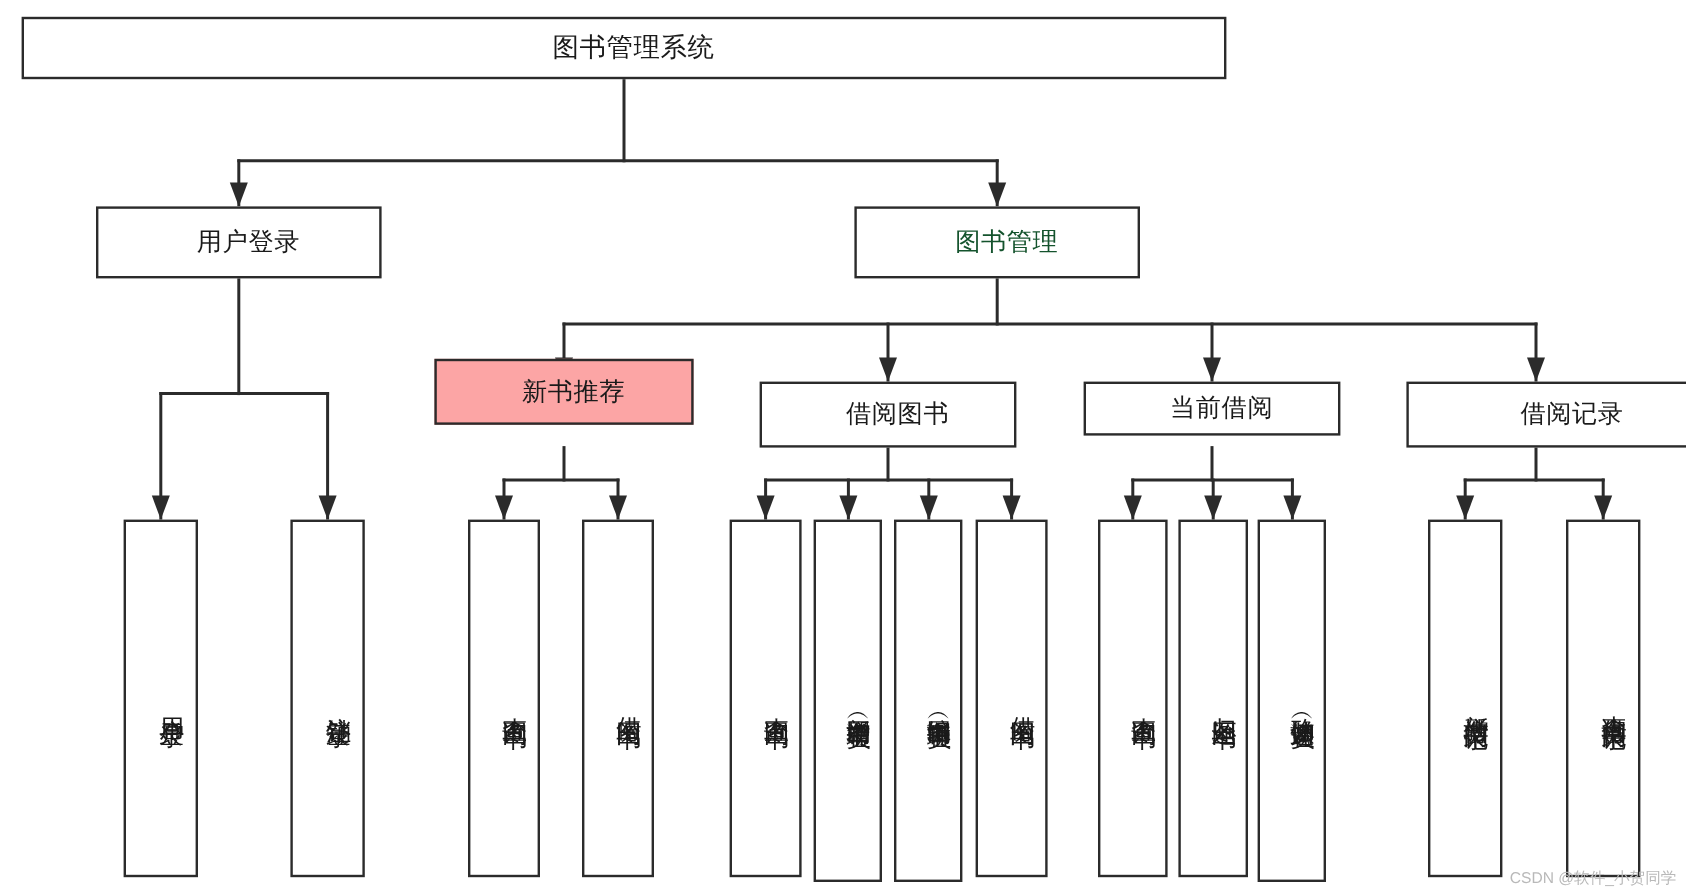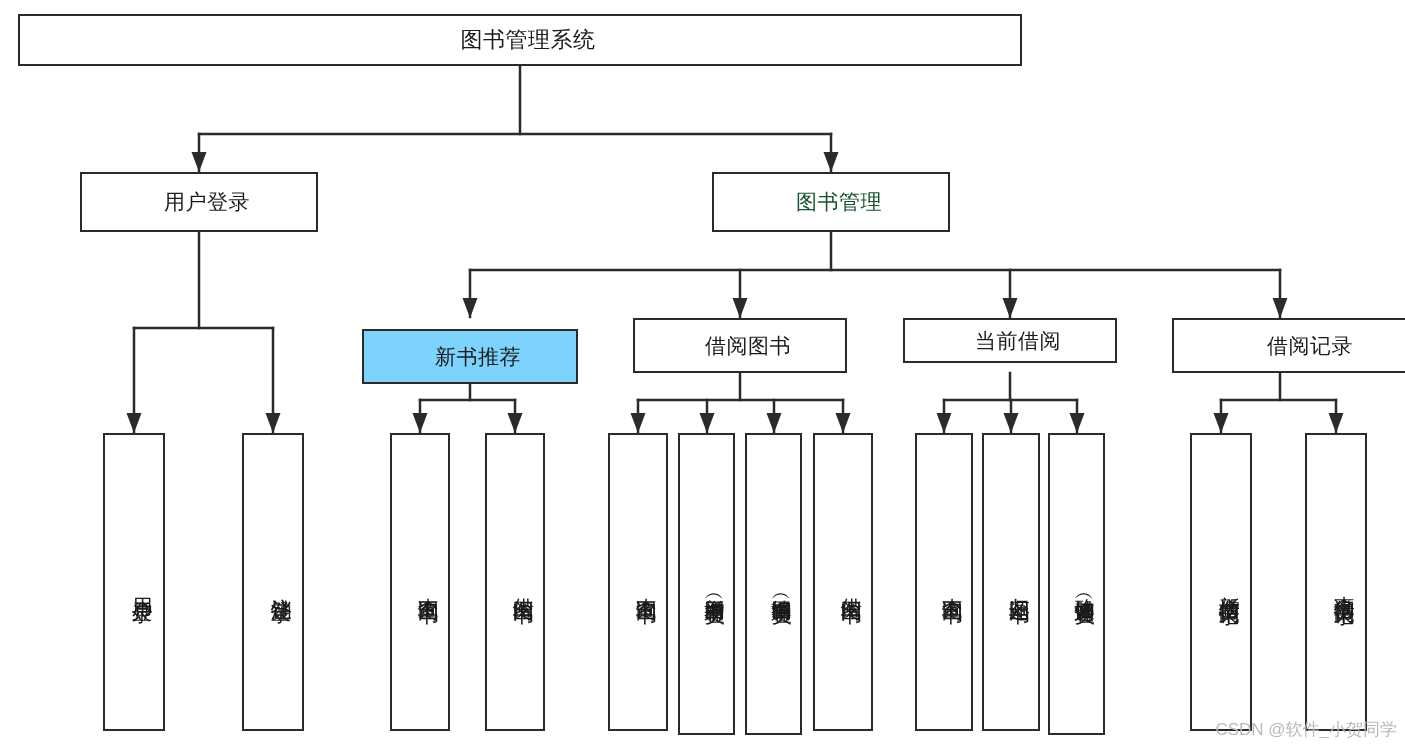--- a/index.html
+++ b/index.html
@@ -66,21 +66,21 @@
     white-space: pre-line;
   }
   .node.vert.tall .label {
     font-size: 20px;
     letter-spacing: 1px;
   }
   .watermark {
     position: absolute;
     right: 8px;
     bottom: 6px;
-    font-size: 17px;
+    font-size: 13px;
     color: #b9b9b9;
     z-index: 5;
     white-space: nowrap;
     font-family: "Liberation Sans", "DejaVu Sans", sans-serif;
   }
 </style>
 </head>
 <body>
 
 <div id="canvas">
@@ -141,21 +141,21 @@
   <div id="nodes">
       <div class="node horiz root" style="left: 18px; top: 14px; width: 1004px; height: 52px; border-color: rgb(43, 43, 43); background: rgb(255, 255, 255); color: rgb(26, 26, 26);">
         <span class="label">图书管理系统</span>
       </div>
       <div class="node horiz" style="left: 80px; top: 172px; width: 238px; height: 60px; border-color: rgb(43, 43, 43); background: rgb(255, 255, 255); color: rgb(26, 26, 26);">
         <span class="label">用户登录</span>
       </div>
       <div class="node horiz" style="left: 712px; top: 172px; width: 238px; height: 60px; border-color: rgb(43, 43, 43); background: rgb(255, 255, 255); color: #14532d;">
         <span class="label">图书管理</span>
       </div>
-      <div class="node horiz" style="left: 362px; top: 329px; width: 216px; height: 55px; border-color: rgb(43, 43, 43); background: #7dd3fc; color: rgb(26, 26, 26);">
+      <div class="node horiz" style="left: 362px; top: 299px; width: 216px; height: 55px; border-color: rgb(43, 43, 43); background: #fca5a5; color: rgb(26, 26, 26);">
         <span class="label">新书推荐</span>
       </div>
       <div class="node horiz" style="left: 633px; top: 318px; width: 214px; height: 55px; border-color: rgb(43, 43, 43); background: rgb(255, 255, 255); color: rgb(26, 26, 26);">
         <span class="label">借阅图书</span>
       </div>
       <div class="node horiz" style="left: 903px; top: 318px; width: 214px; height: 45px; border-color: rgb(43, 43, 43); background: rgb(255, 255, 255); color: rgb(26, 26, 26);">
         <span class="label">当前借阅</span>
       </div>
       <div class="node horiz" style="left: 1172px; top: 318px; width: 260px; height: 55px; border-color: rgb(43, 43, 43); background: rgb(255, 255, 255); color: rgb(26, 26, 26);">
         <span class="label">借阅记录</span>

